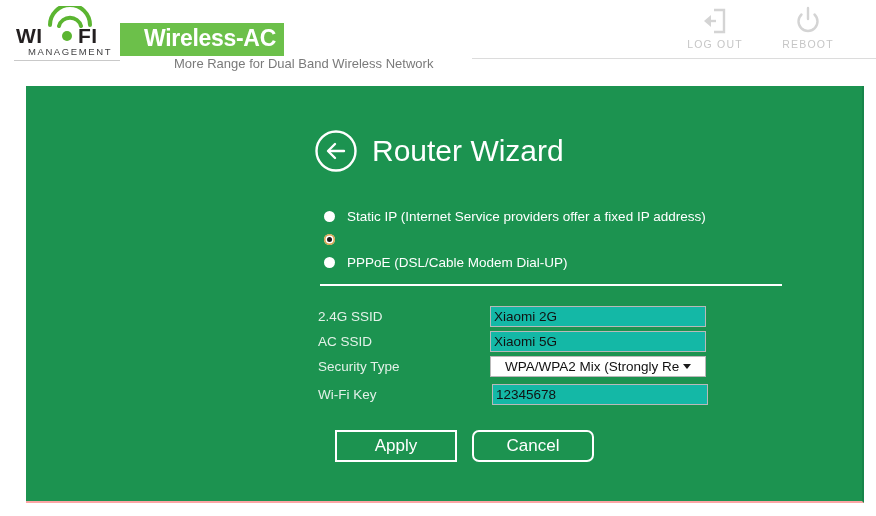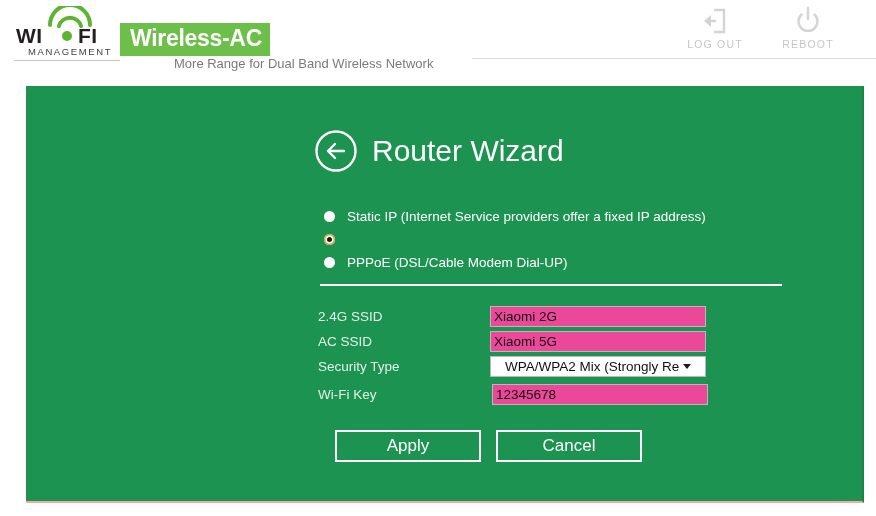--- a/index.html
+++ b/index.html
@@ -73,21 +73,21 @@
     left: 14px; top: 60px;
     width: 106px; height: 1px;
     background: #c9c9c9;
   }
 
   
   #brand-tag {
     position: absolute;
     left: 120px; top: 23px;
     background: #6cc04a;
-    padding: 2px 8px 4px 10px;
+    padding: 2px 8px 4px 24px;
   }
   #brand-tag-text {
     font-size: 23px;
     font-weight: bold;
     color: #ffffff;
     letter-spacing: -0.3px;
     font-family: "Liberation Sans", sans-serif;
   }
   #brand-sub {
     position: absolute;
@@ -214,21 +214,21 @@
   .field-label {
     width: 172px;
     flex: 0 0 auto;
     font-size: 13.5px;
     color: #e3f1e8;
   }
   .field-input {
     width: 216px;
     height: 21px;
     box-sizing: border-box;
-    background: #ec4899;
+    background: #14b8a6;
     border: 1px solid #b9b9b9;
     padding: 0 3px;
     font-size: 13.5px;
     color: #111111;
     font-family: "Liberation Sans", sans-serif;
     line-height: 19px;
     white-space: nowrap;
     overflow: hidden;
   }
   .field-select {
@@ -263,34 +263,34 @@
   .row-key { margin-top: 3px; }
   .row-key .field-input { margin-left: 2px; }
 
   
   #button-row {
     position: absolute;
     left: 309px; top: 344px;
     display: flex;
   }
   .wiz-button {
-    width: 146px;
+    width: 122px;
     height: 32px;
     box-sizing: border-box;
     border: 2px solid #ffffff;
     background: transparent;
     color: #ffffff;
     font-size: 17px;
     font-family: "Liberation Sans", sans-serif;
     display: flex;
     align-items: center;
     justify-content: center;
     cursor: pointer;
   }
-  #cancel-button { margin-left: 15px; }
+  #cancel-button { margin-left: 15px; border-radius: 7px; }
 </style>
 </head>
 <body>
 
 <div id="header">
 
   <div id="logo">
     <svg id="logo-arcs" viewBox="0 0 46 22">
       <path d="M3 19 A20 20 0 0 1 43 19" fill="none" stroke="#5bb531" stroke-width="4" stroke-linecap="round"></path>
       <path d="M12 20 A11.5 11.5 0 0 1 34 20" fill="none" stroke="#5bb531" stroke-width="4" stroke-linecap="round"></path>

